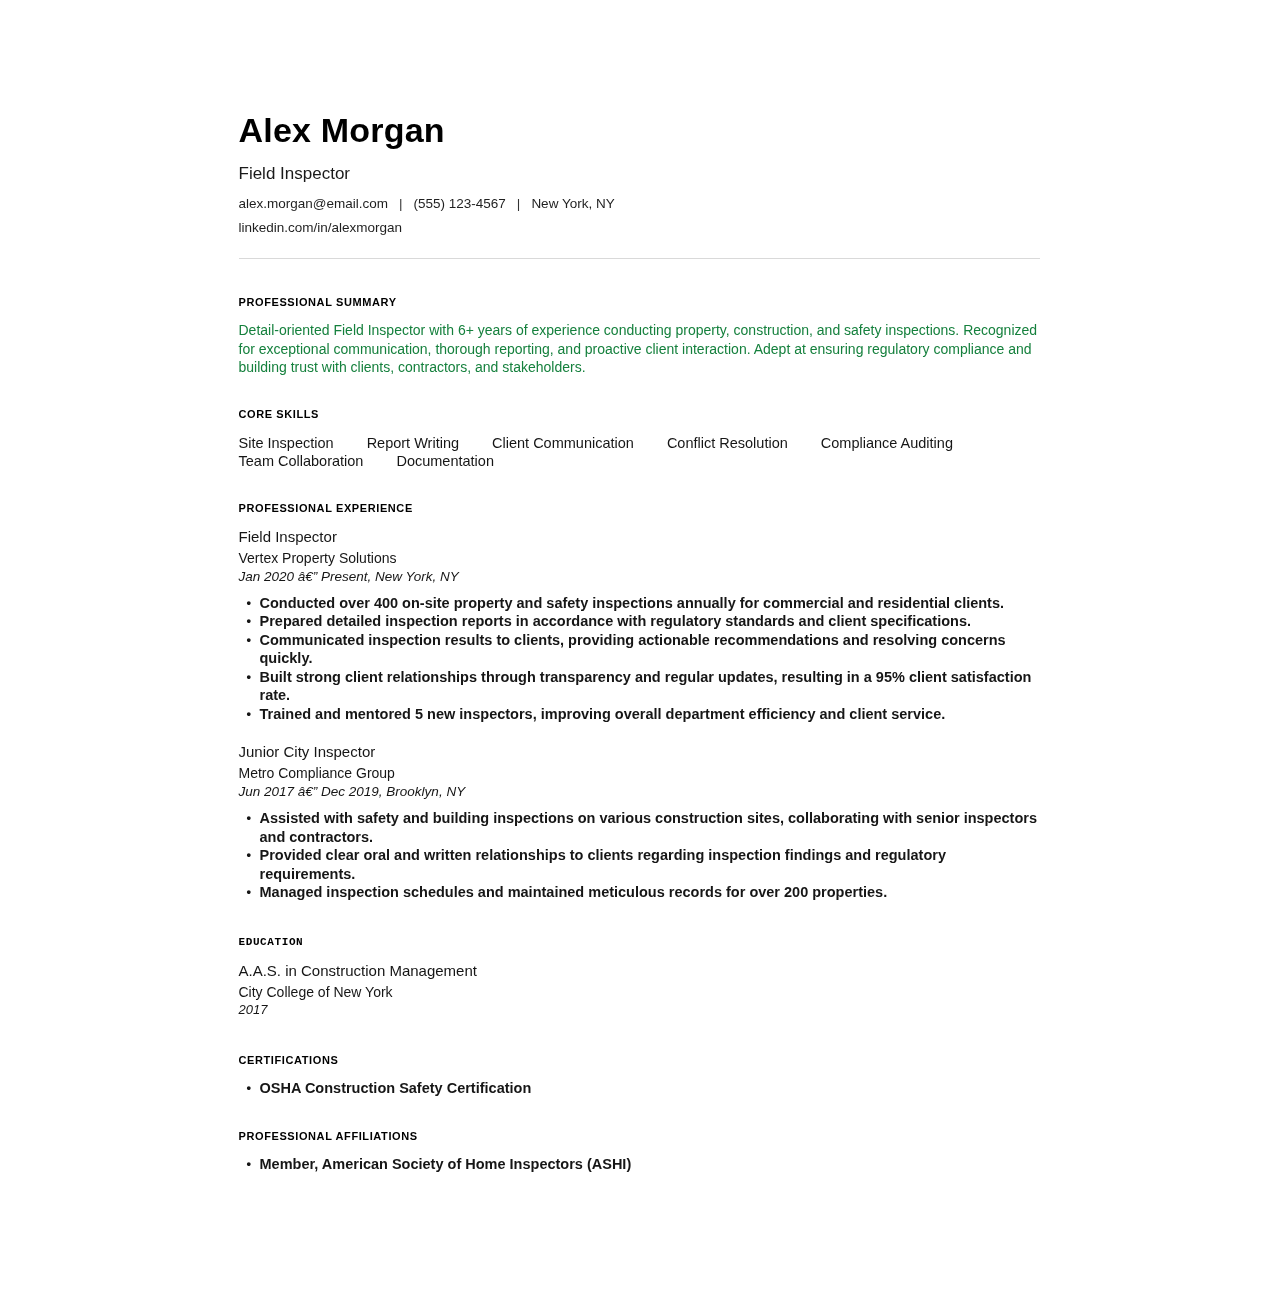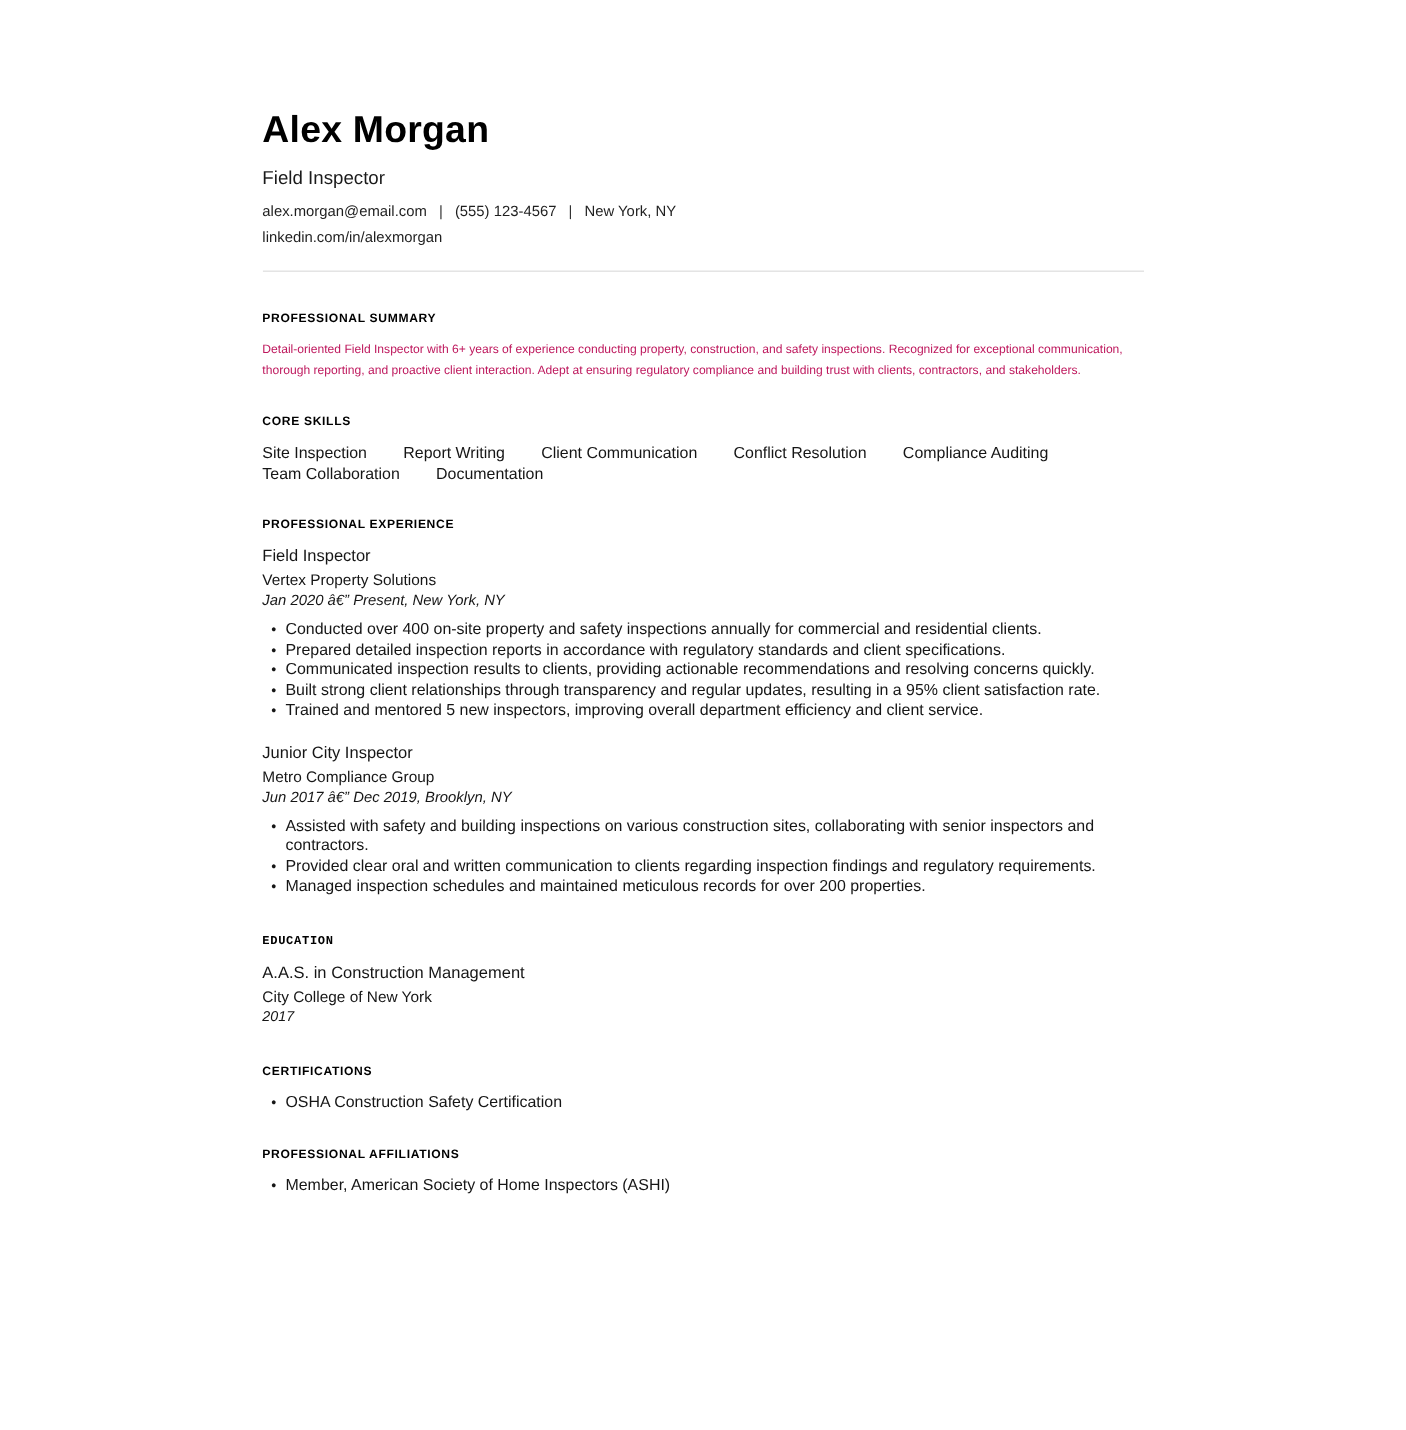--- a/index.html
+++ b/index.html
@@ -9,21 +9,21 @@
   }
   body {
     width: 1278px;
     height: 1300px;
     font-family: "Liberation Sans", "DejaVu Sans", sans-serif;
     color: #161616;
     -webkit-font-smoothing: antialiased;
   }
   .page {
     width: 801px;
-    margin: 4px auto;
+    margin: 16px auto;
     padding-top: 94px;
   }
 
   
   .name {
     font-size: 34px;
     font-weight: bold;
     color: #000000;
     line-height: 40px;
     letter-spacing: 0.2px;
@@ -67,24 +67,24 @@
     margin: 31px 0 0 0;
   }
   .mt-summary { margin-top: 34px; }
   .mt-skills { margin-top: 28px; }
   .mt-exp { margin-top: 28px; }
   .mt-edu { margin-top: 31px; font-family: Liberation Mono, monospace; }
   .mt-cert { margin-top: 33px; }
   .mt-aff { margin-top: 30px; }
 
   .summary-text {
-    font-size: 11px;
+    font-size: 14px;
     line-height: 18.5px;
     margin-top: 9px;
-    color: #be185d;
+    color: #15803d;
   }
 
   .skills-list {
     display: flex;
     flex-wrap: wrap;
     column-gap: 33px;
     row-gap: 0px;
     font-size: 14.5px;
     line-height: 18.5px;
     margin-top: 10px;
@@ -111,20 +111,21 @@
     margin-top: 1px;
     color: #161616;
   }
   ul.bullets {
     margin: 9px 0 0 0;
     padding: 0 0 0 21px;
     list-style: none;
     font-size: 14.5px;
     line-height: 18.5px;
     color: #161616;
+    font-weight: bold;
   }
   ul.bullets li { position: relative; }
   ul.bullets li::before {
     content: "\2022";
     position: absolute;
     left: -13px;
     top: 0;
     font-size: 13px;
   }
 
@@ -194,21 +195,21 @@
         <li>Trained and mentored 5 new inspectors, improving overall department efficiency and client service.</li>
       </ul>
     </div>
 
     <div class="job">
       <div class="job-title">Junior City Inspector</div>
       <div class="job-company">Metro Compliance Group</div>
       <div class="job-dates">Jun 2017 â€” Dec 2019, Brooklyn, NY</div>
       <ul class="bullets">
         <li>Assisted with safety and building inspections on various construction sites, collaborating with senior inspectors and contractors.</li>
-        <li>Provided clear oral and written communication to clients regarding inspection findings and regulatory requirements.</li>
+        <li>Provided clear oral and written relationships to clients regarding inspection findings and regulatory requirements.</li>
         <li>Managed inspection schedules and maintained meticulous records for over 200 properties.</li>
       </ul>
     </div>
   </section>
 
   <section>
     <h2 class="section-heading mt-edu">EDUCATION</h2>
     <div class="edu-degree">A.A.S. in Construction Management</div>
     <div class="edu-school">City College of New York</div>
     <div class="edu-year">2017</div>

